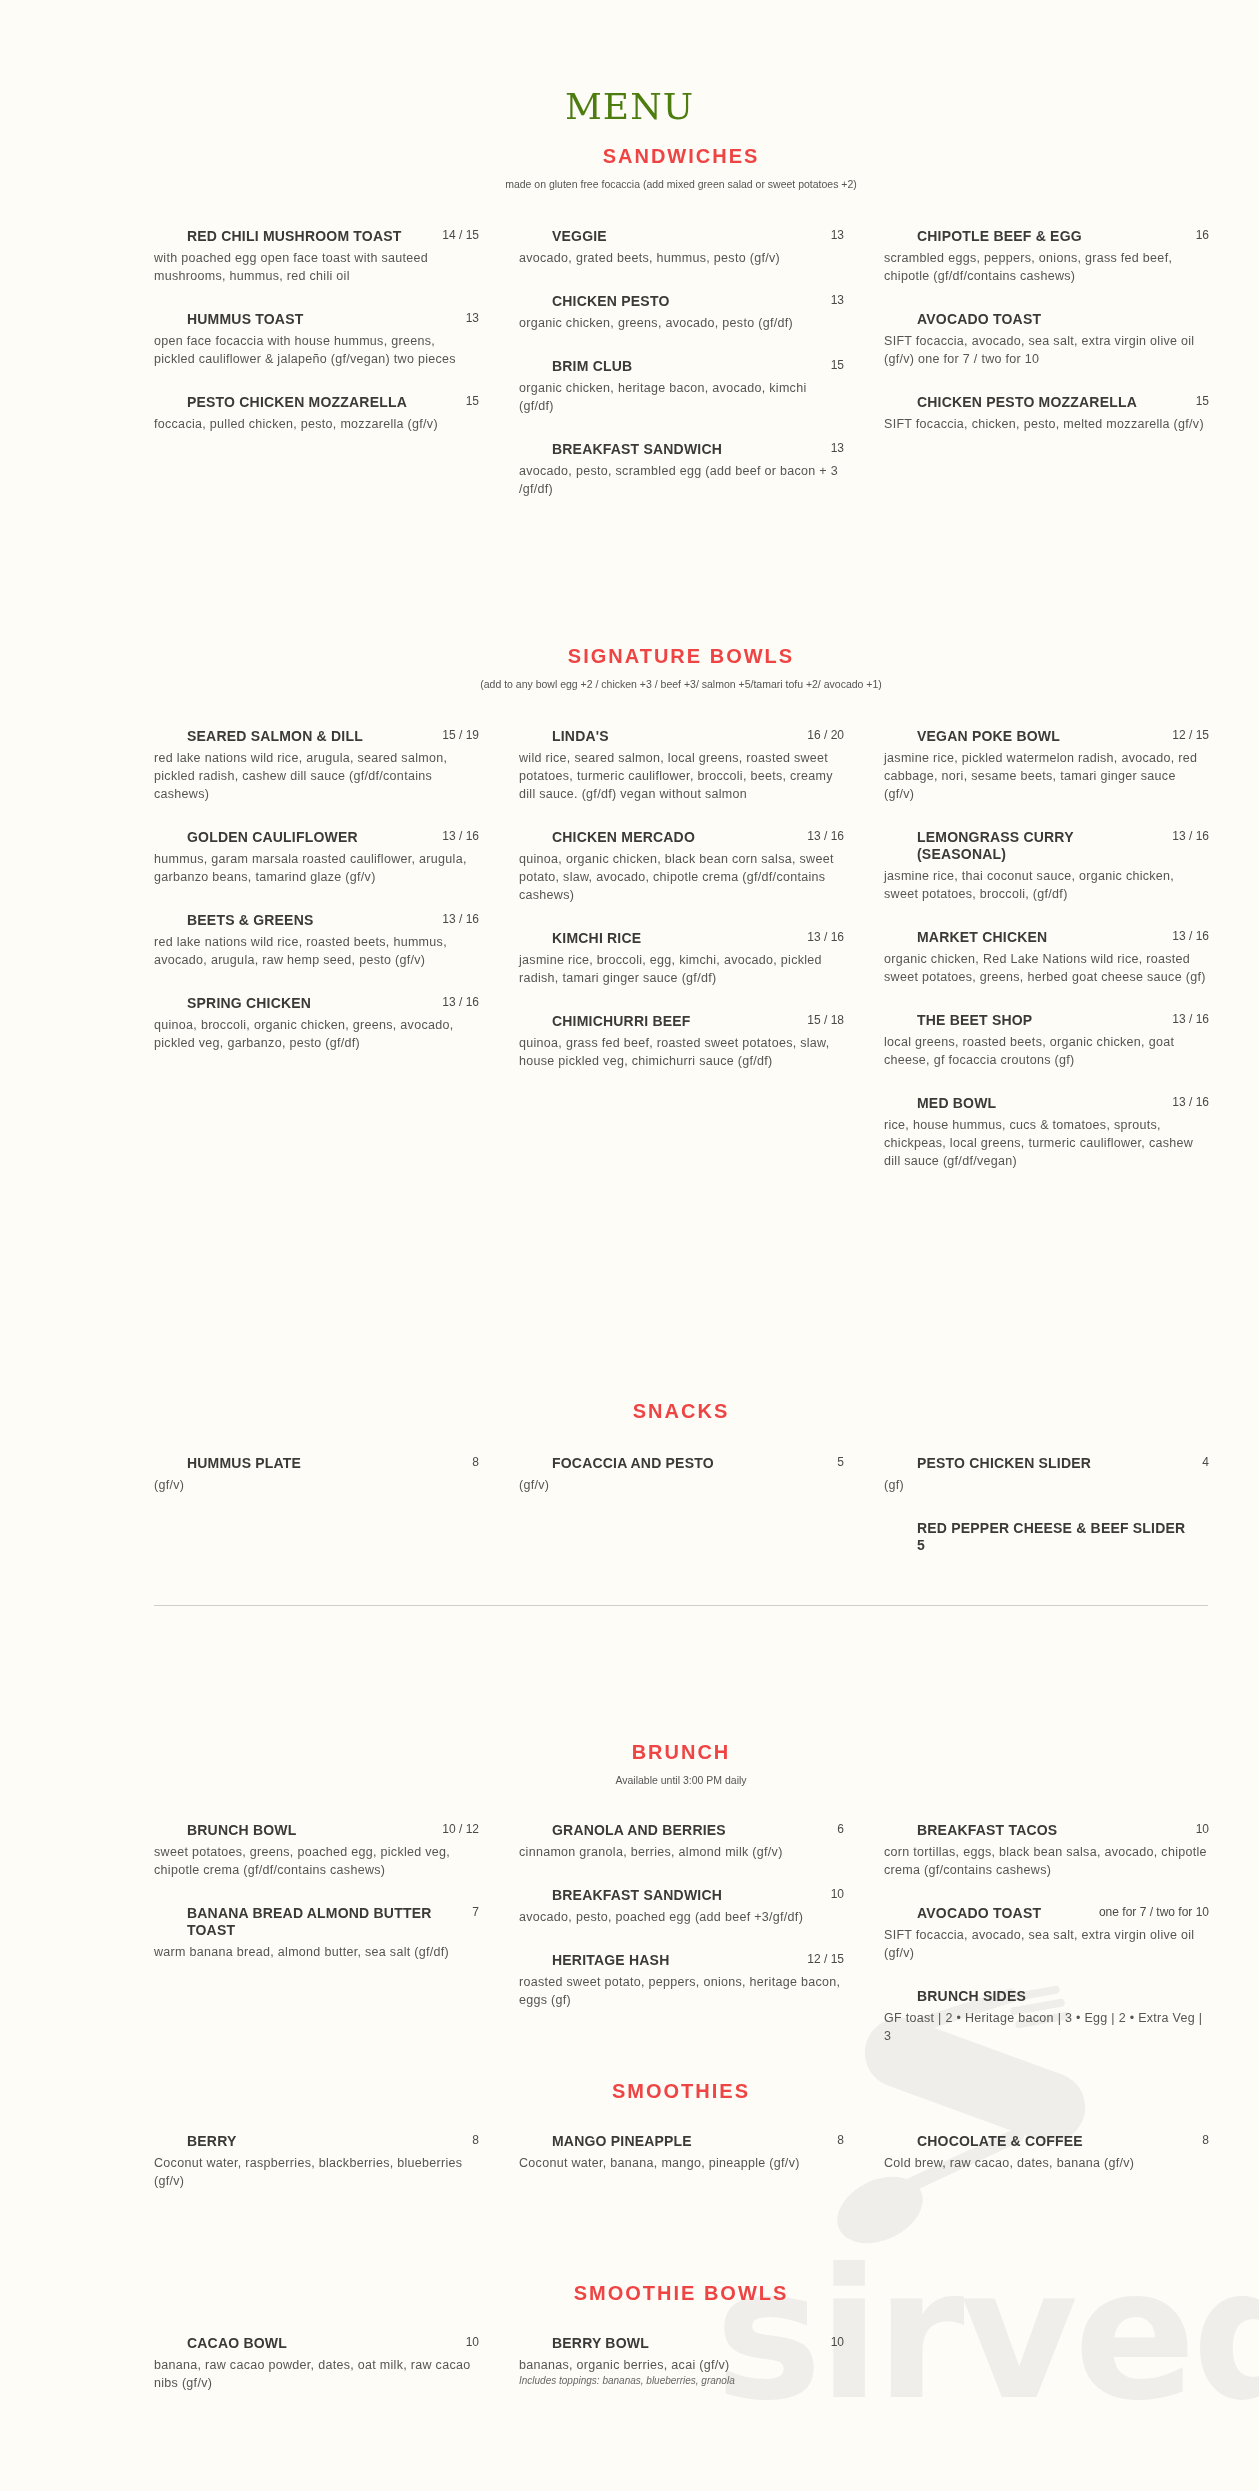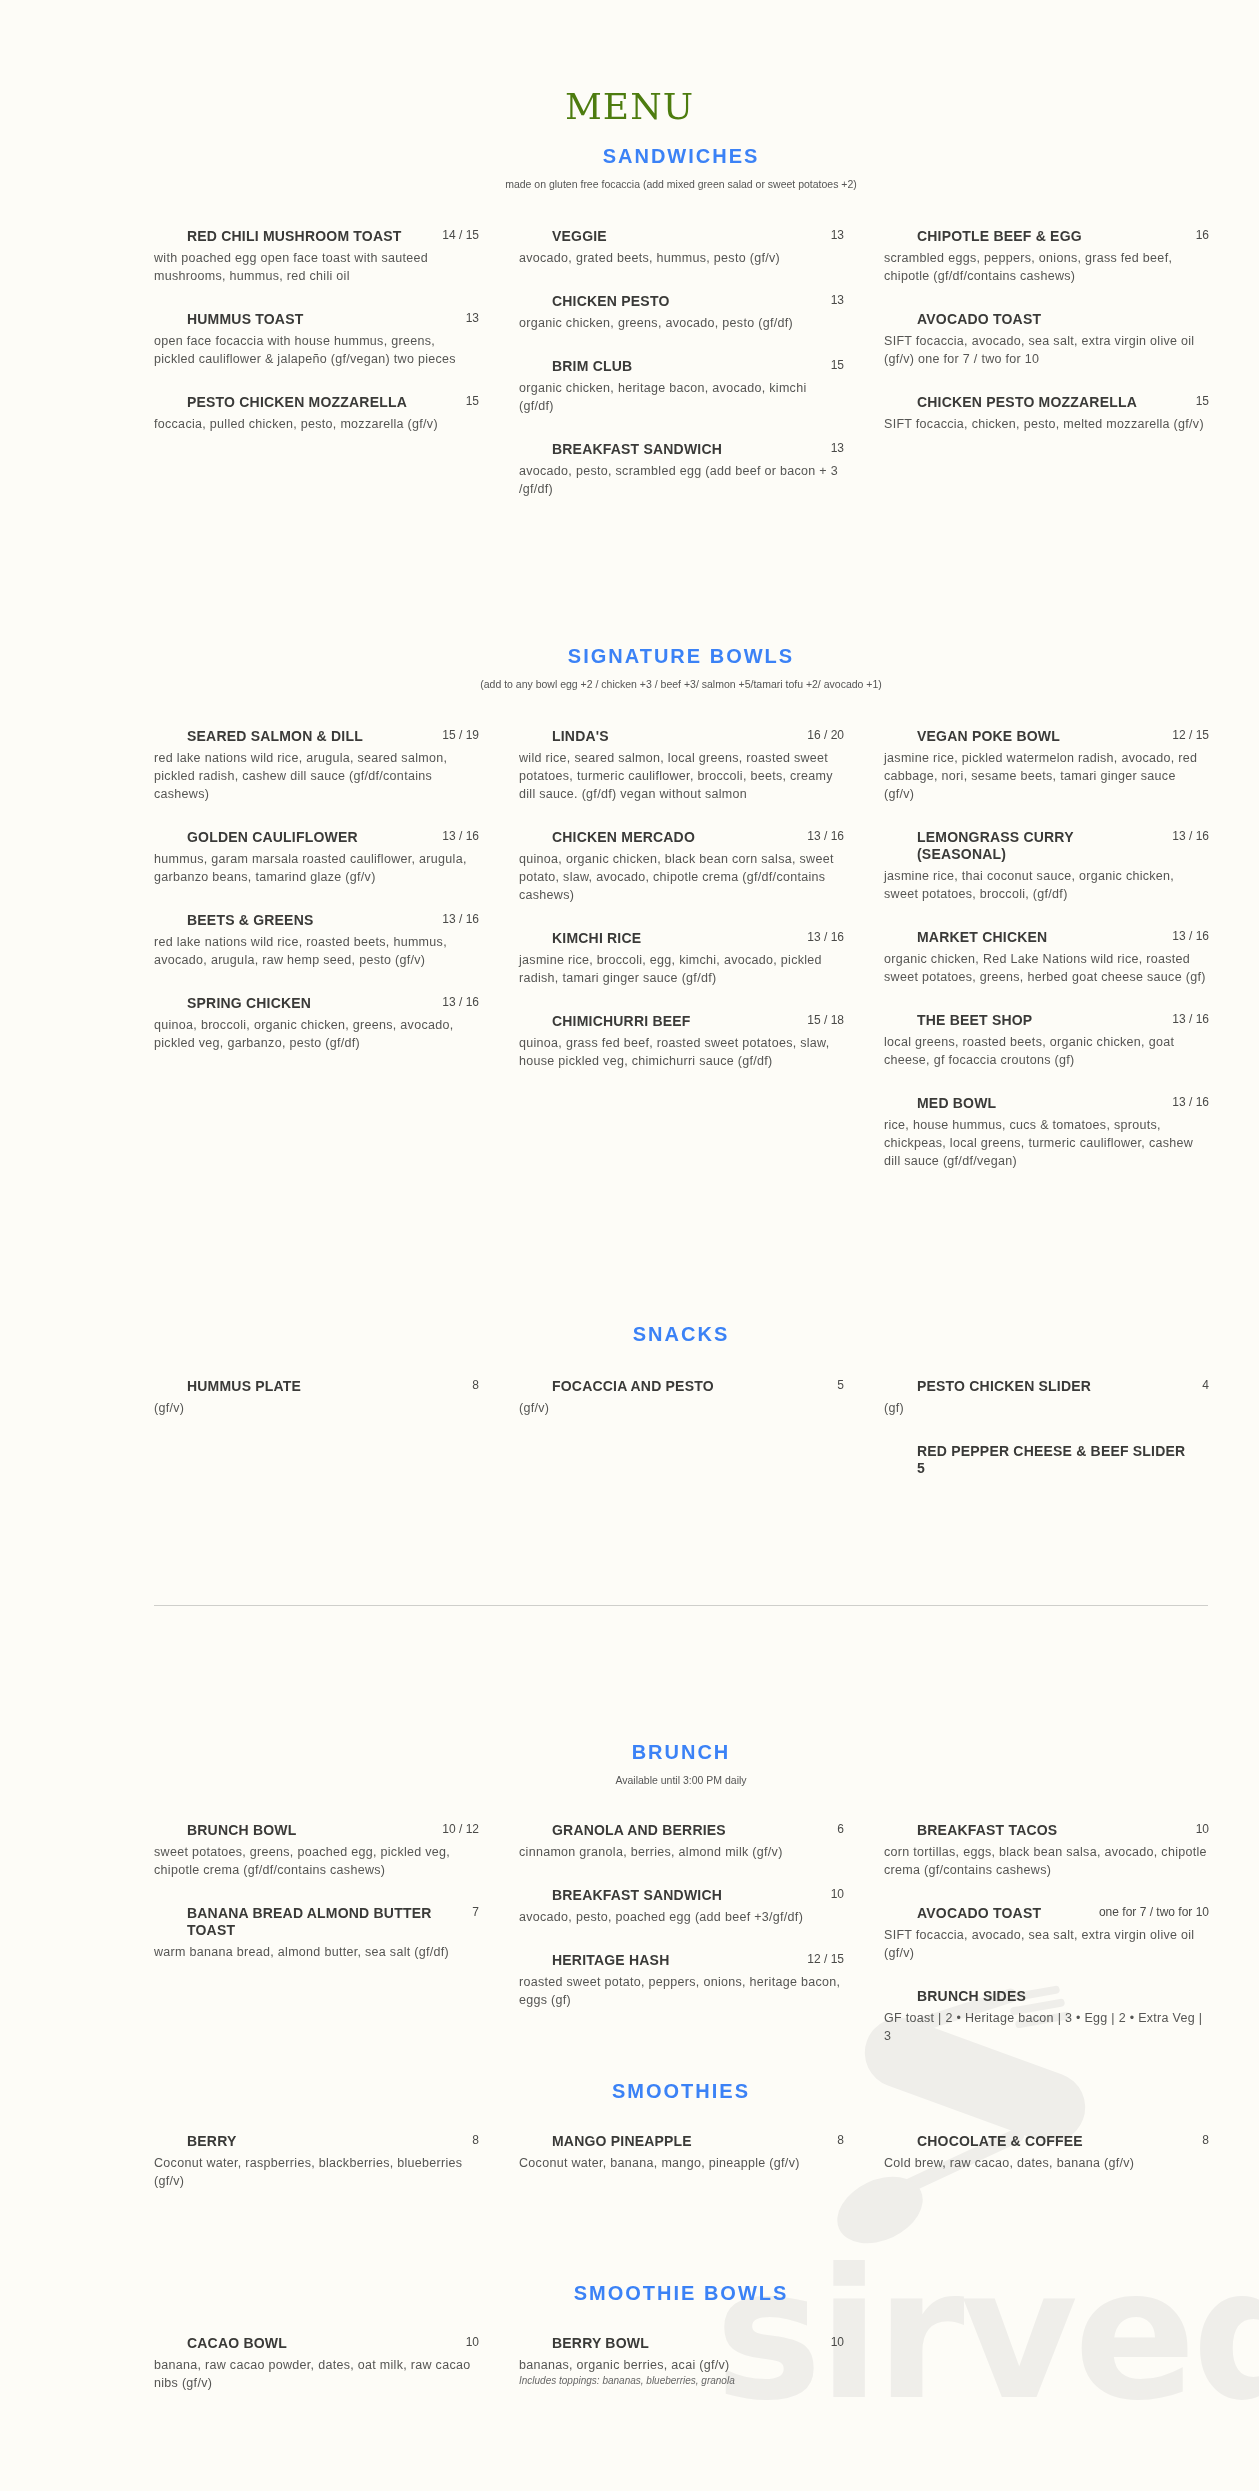--- a/index.html
+++ b/index.html
@@ -42,21 +42,21 @@
     font-size: 36px;
     letter-spacing: 1px;
     color: #4d7c0f;
     font-weight: normal;
   }
   .section { position: absolute; left: 154px; width: 1054px; }
   .section-title {
     text-align: center;
     font-size: 20px;
     letter-spacing: 2px;
-    color: #3b82f6;
+    color: #ef4444;
     margin: 0;
   }
   .section-sub {
     text-align: center;
     font-size: 10.5px;
     color: #555;
     margin-top: 10px;
   }
   .cols {
     display: flex;
@@ -306,21 +306,21 @@
             <div class="item-head">
               <div class="item-name">MED BOWL</div>
               <div class="item-price">13 / 16</div>
             </div>
             <div class="item-desc">rice, house hummus, cucs &amp; tomatoes, sprouts, chickpeas, local greens, turmeric cauliflower, cashew dill sauce (gf/df/vegan)</div>
           </div>
         </div>
       </div>
   </div>
 
-  <div class="section" style="top:1323px">
+  <div class="section" style="top:1400px">
     <h2 class="section-title">SNACKS</h2>
     <div class="cols" style="margin-top:32px">
         <div class="col">
           <div class="item">
             <div class="item-head">
               <div class="item-name">HUMMUS PLATE</div>
               <div class="item-price">8</div>
             </div>
             <div class="item-desc">(gf/v)</div>
           </div>

